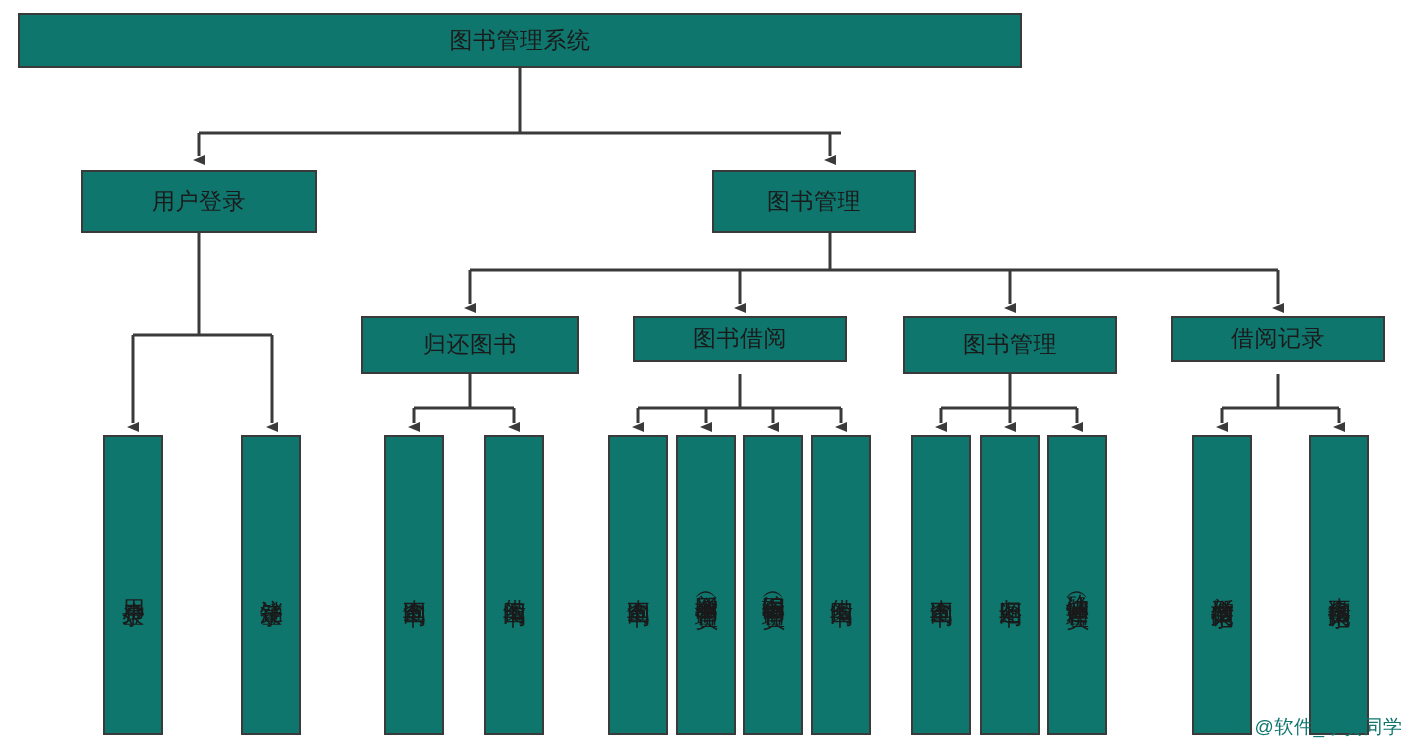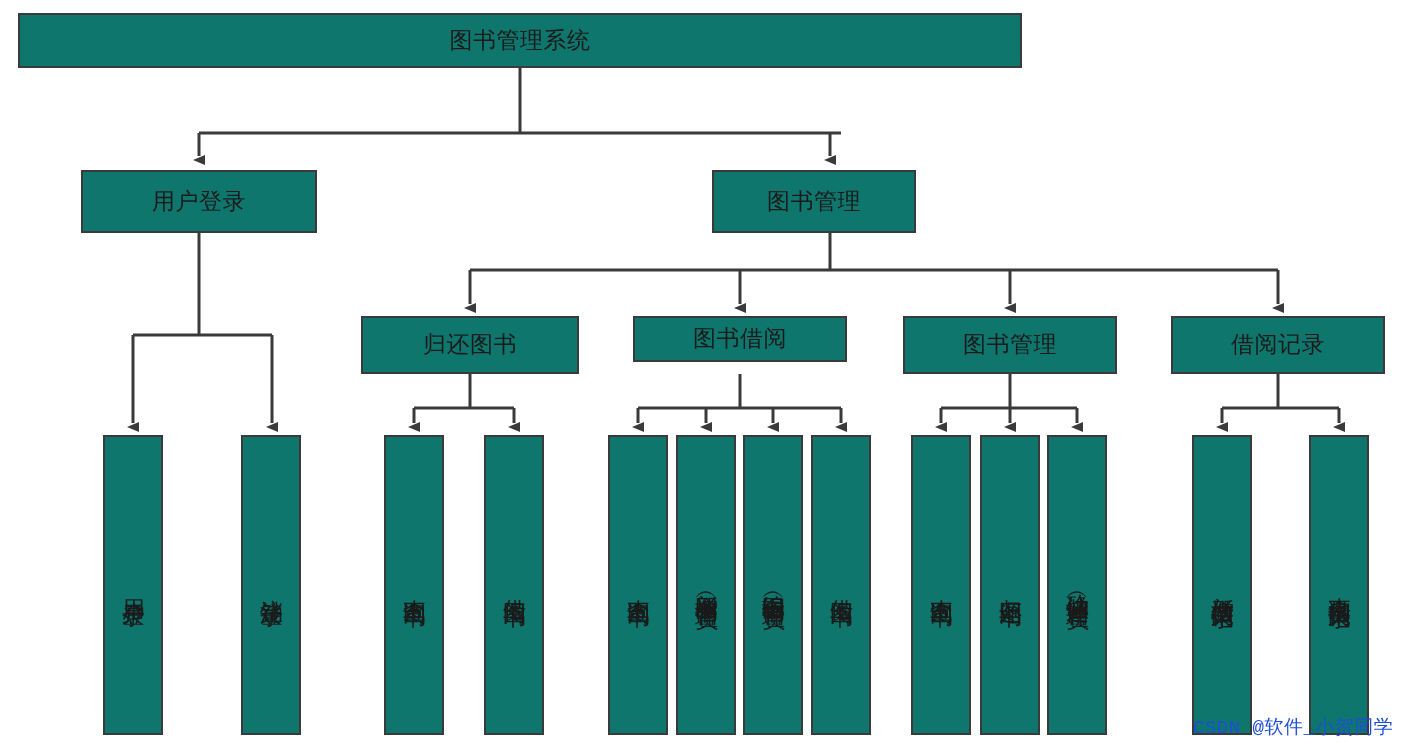--- a/index.html
+++ b/index.html
@@ -54,26 +54,26 @@
   .node.vertical .label {
     writing-mode: vertical-rl;
     text-orientation: upright;
     font-size: 23px;
     line-height: 1.12;
     letter-spacing: 2px;
     white-space: nowrap;
   }
   .watermark {
     position: absolute;
-    color: #1d4ed8;
+    color: #0f766e;
     font-size: 19px;
     letter-spacing: 0.5px;
     white-space: nowrap;
     z-index: 3;
-    font-family: Liberation Mono, monospace;
+    font-family: Liberation Sans, sans-serif;
   }
 </style>
 </head>
 <body>
 
 <div id="canvas">
 
   <svg id="edges" viewBox="0 0 1405 747" xmlns="http://www.w3.org/2000/svg">
     <defs>
       <marker id="arrow" markerWidth="10" markerHeight="12" refX="1" refY="6" orient="auto" markerUnits="userSpaceOnUse">
@@ -137,21 +137,21 @@
 
   <div class="node horizontal" style="left:361px; top:316px; width:218px; height:58px;">
     <span class="label">归还图书</span>
   </div>
   <div class="node horizontal" style="left:633px; top:316px; width:214px; height:46px;">
     <span class="label">图书借阅</span>
   </div>
   <div class="node horizontal" style="left:903px; top:316px; width:214px; height:58px;">
     <span class="label">图书管理</span>
   </div>
-  <div class="node horizontal" style="left:1171px; top:316px; width:214px; height:58px;">
+  <div class="node horizontal" style="left:1171px; top:316px; width:214px; height:46px;">
     <span class="label">借阅记录</span>
   </div>
 
   <div class="node vertical" style="left:103px; top:435px; width:60px; height:300px;">
     <span class="label">用户登录</span>
   </div>
   <div class="node vertical" style="left:241px; top:435px; width:60px; height:300px;">
     <span class="label">注销登录</span>
   </div>
 

